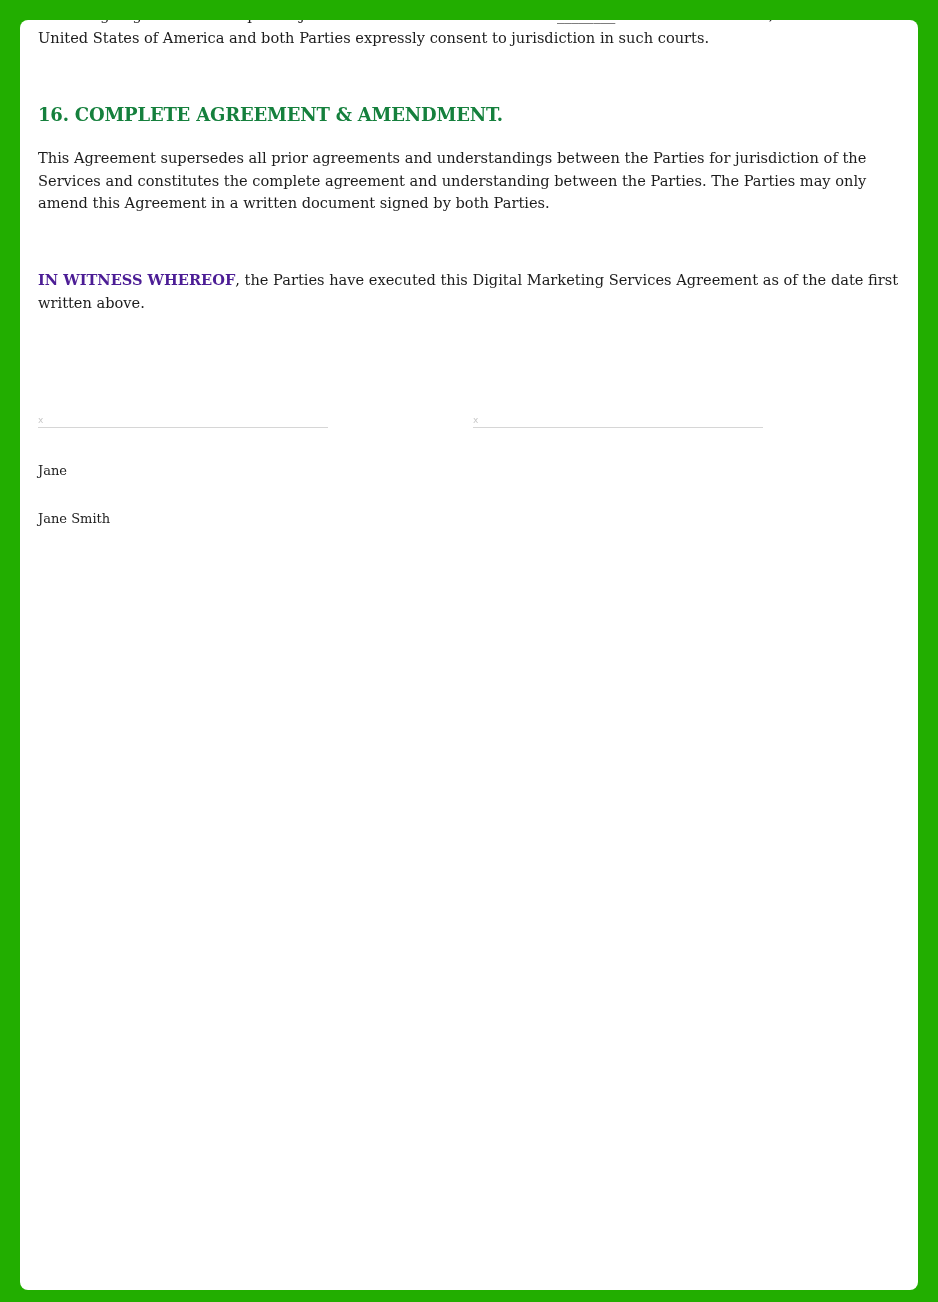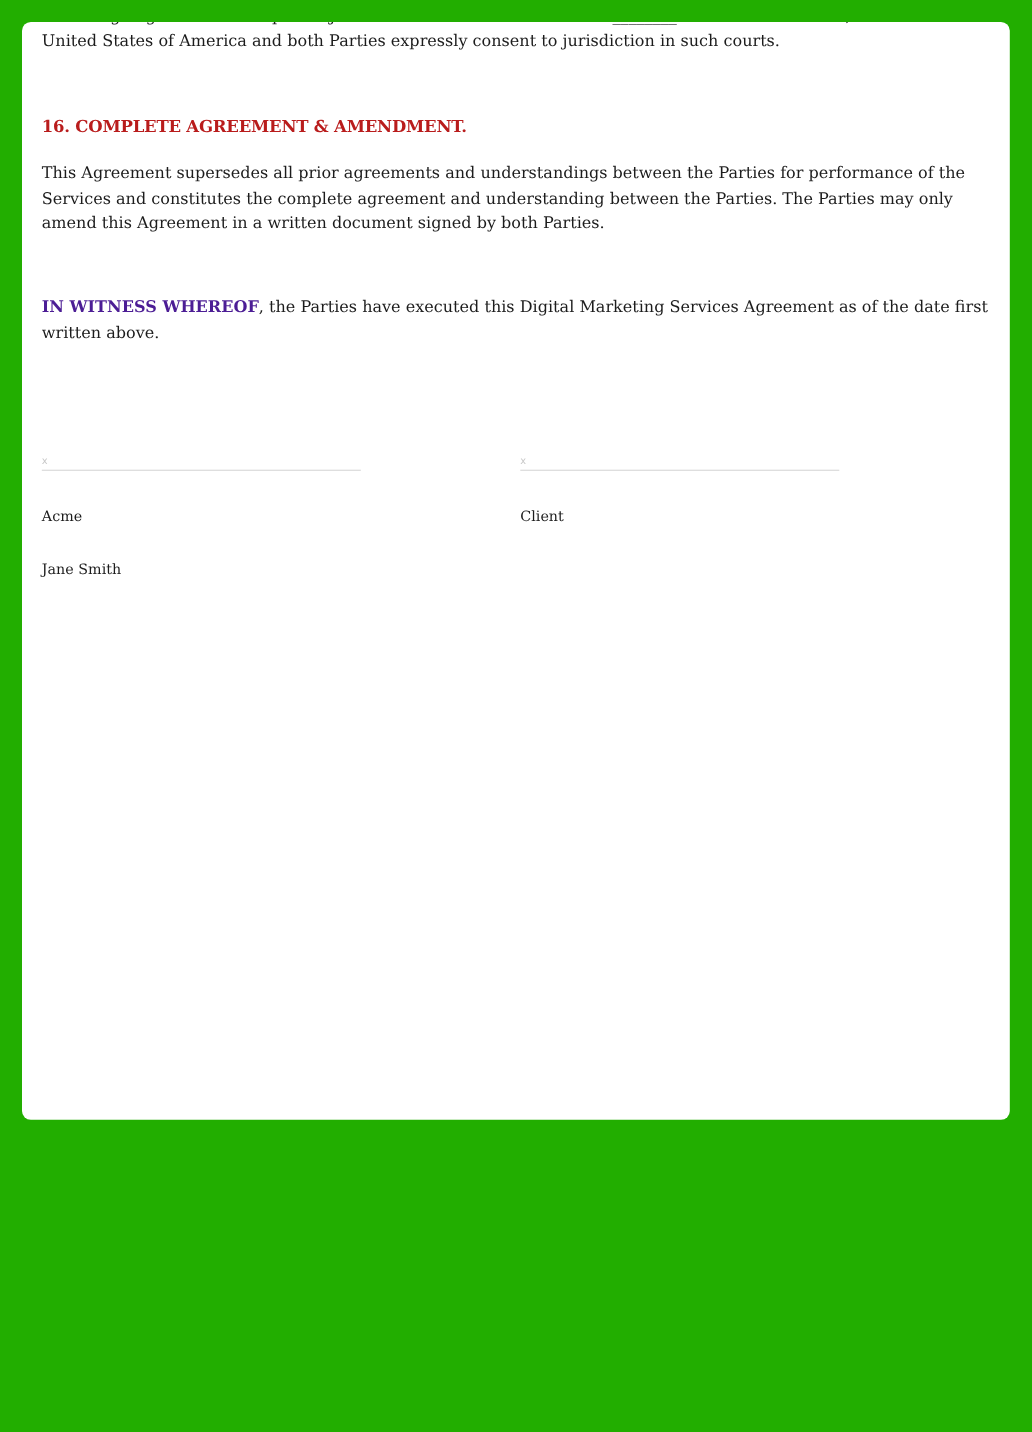--- a/index.html
+++ b/index.html
@@ -12,21 +12,21 @@
       background: #22ae00;
       position: relative;
       overflow: hidden;
       font-family: "DejaVu Serif", "Liberation Serif", serif;
     }
     .page {
       position: absolute;
       left: 20px;
       top: 20px;
       width: 898px;
-      height: 998px;
+      height: 1270px;
       background: #ffffff;
       border-radius: 8px;
       overflow: hidden;
     }
     .content {
       position: absolute;
       left: 18px;
       right: 18px;
       top: -16px;
       color: #1c1c1c;
@@ -36,23 +36,23 @@
     .clip-line {
       margin: 0;
       white-space: nowrap;
       overflow: hidden;
     }
     p {
       margin: 0;
     }
     h2 {
       margin: 0;
-      font-size: 15px;
+      font-size: 18px;
       font-weight: bold;
-      color: #b91c1c;
+      color: #15803d;
       letter-spacing: -0.2px;
       line-height: 24px;
     }
     .heading-wrap {
       position: absolute;
       top: 99px;
       left: 0;
       right: 0;
     }
     .para-16 {
@@ -107,34 +107,33 @@
 <div class="page">
   <div class="content">
 
     <p class="clip-line">The foregoing courts of competent jurisdiction located in the State of ________ of the United States, shall be the exclusive courts of the</p>
     <p>United States of America and both Parties expressly consent to jurisdiction in such courts.</p>
 
     <div class="heading-wrap">
       <h2>16. COMPLETE AGREEMENT &amp; AMENDMENT.</h2>
     </div>
 
-    <p class="para-16">This Agreement supersedes all prior agreements and understandings between the Parties for performance of the Services and constitutes the complete agreement and understanding between the Parties. The Parties may only amend this Agreement in a written document signed by both Parties.</p>
+    <p class="para-16">This Agreement supersedes all prior agreements and understandings between the Parties for jurisdiction of the Services and constitutes the complete agreement and understanding between the Parties. The Parties may only amend this Agreement in a written document signed by both Parties.</p>
 
     <p class="witness"><b>IN WITNESS WHEREOF</b><span>, the Parties have executed this Digital Marketing Services Agreement as of the date first written above.</span></p>
 
     <div class="sig-block sig-left">
       <div class="sig-line">
         <span class="sig-x">x</span>
       </div>
-      <div class="sig-party">Acme</div>
+      <div class="sig-party">Jane</div>
       <div class="sig-name">Jane Smith</div>
     </div>
 
     <div class="sig-block sig-right">
       <div class="sig-line">
         <span class="sig-x">x</span>
       </div>
-      <div class="sig-party">Client</div>
       <div class="sig-name"></div>
     </div>
 
   </div>
 </div>
 
 </body></html>

